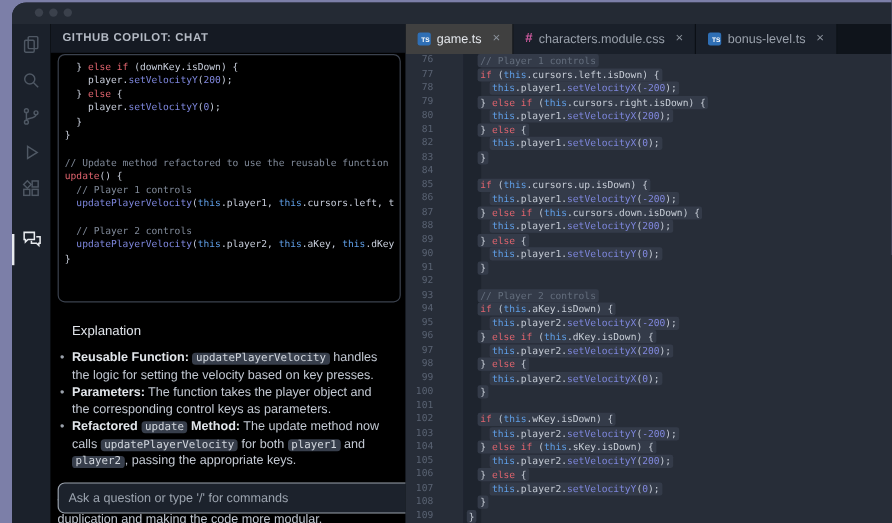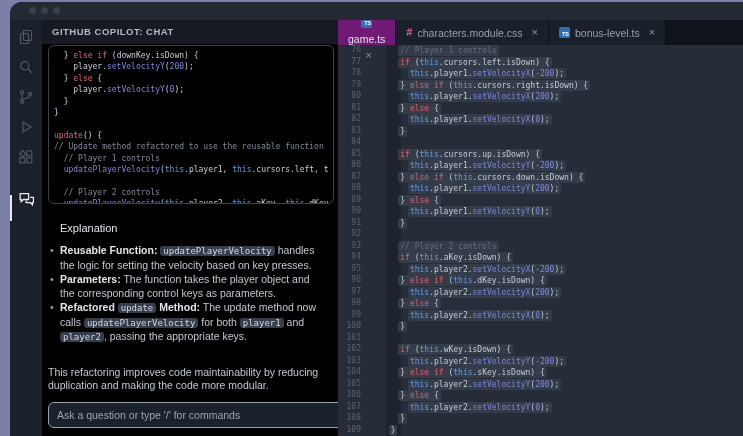--- a/index.html
+++ b/index.html
@@ -23,21 +23,21 @@
   .act-icon.active svg { stroke:#e8ebef; }
   .act-icon.gap { margin-top:12px; }
   .active-indicator { position:absolute; left:0; top:175px; width:2px; height:26px; background:#e8ebef; }
 
   
   .chat-panel { width:296px; flex:0 0 296px; background:#000000; position:relative; overflow:hidden; }
   .chat-header { height:24px; background:#151a23; color:#b4bac4; font-size:9.5px; font-weight:bold;
     letter-spacing:.5px; line-height:24px; padding-left:10px; }
 
   .code-block { margin:1px 4px 0 6px; border:1px solid #3b424e; border-radius:6px;
-    padding:4px 0 3px 5px; overflow:hidden; height:159px; }
+    padding:4px 0 3px 5px; overflow:hidden; height:207px; }
   .code-block pre, .eline pre { font-family:"DejaVu Sans Mono", monospace; font-size:8px;
     line-height:11.4px; white-space:pre; color:#c8cedb; }
   .code-block .tk-com { color:#808a99; }
 
   .tk-kw  { color:#e0646e; }
   .tk-fn  { color:#7d86dc; }
   .tk-this{ color:#5f9ee6; }
   .tk-num { color:#8289e0; }
   .tk-com { color:#646e7d; }
 
@@ -56,21 +56,21 @@
   .chat-input-wrap input { flex:1; background:transparent; border:none; outline:none;
     font-family:"Liberation Sans", sans-serif; font-size:10.5px; color:#d6dae0; padding:0 8px; }
   .chat-input-wrap input::placeholder { color:#9ba3ae; }
   .send-btn { width:20px; height:20px; display:flex; align-items:center; justify-content:center; cursor:pointer; }
 
   
   .editor-area { flex:1; background:#272d38; position:relative; overflow:hidden; }
   .tab-bar { height:25px; background:#0f141b; display:flex; }
   .tab { display:flex; align-items:center; gap:5px; padding:0 10px; background:#1a202a;
     border-right:1px solid #0b0f15; font-size:10.5px; color:#99a0ab; cursor:pointer; }
-  .tab.active { background:#701a75; color:#e2e5ea;flex-direction:column; }
+  .tab.active { background:#404040; color:#e2e5ea; }
   .ts-icon { width:11px; height:11px; background:#2f6fb5; border-radius:2px; color:#fff;
     font-size:5.5px; font-weight:bold; display:flex; align-items:flex-end; justify-content:flex-end;
     padding:1px; line-height:1; }
   .css-icon { color:#cf5ba0; font-size:11px; font-weight:bold; line-height:1; }
   .tab-close { font-size:11px; color:#8d949e; margin-left:4px; line-height:1; }
 
   .code-area { position:absolute; left:0; right:0; top:25px; bottom:0; }
   .gutter-strip { position:absolute; left:48px; top:0; bottom:0; width:15px; background:#1e242e; }
   .elines { position:relative; }
   .eline { display:flex; height:11.5px; align-items:flex-start; }
@@ -139,22 +139,22 @@
       <div class="chat-header">GITHUB COPILOT: CHAT</div>
 
       <div class="code-block">
           <pre>  } <span class="tk-kw">else</span> <span class="tk-kw">if</span> (downKey.isDown) {​</pre>
           <pre>    player.<span class="tk-fn">setVelocityY</span>(<span class="tk-num">200</span>);​</pre>
           <pre>  } <span class="tk-kw">else</span> {​</pre>
           <pre>    player.<span class="tk-fn">setVelocityY</span>(<span class="tk-num">0</span>);​</pre>
           <pre>  }​</pre>
           <pre>}​</pre>
           <pre>​</pre>
+          <pre><span class="tk-com">// Update method refactored to use the reusable function</span>​</pre>
           <pre><span class="tk-kw">update</span>() {​</pre>
-          <pre><span class="tk-com">// Update method refactored to use the reusable function</span>​</pre>
           <pre>  <span class="tk-com">// Player 1 controls</span>​</pre>
           <pre>  <span class="tk-fn">updatePlayerVelocity</span>(<span class="tk-this">this</span>.player1, <span class="tk-this">this</span>.cursors.left, t​</pre>
           <pre>​</pre>
           <pre>  <span class="tk-com">// Player 2 controls</span>​</pre>
           <pre>  <span class="tk-fn">updatePlayerVelocity</span>(<span class="tk-this">this</span>.player2, <span class="tk-this">this</span>.aKey, <span class="tk-this">this</span>.dKey​</pre>
           <pre>}​</pre>
         </div>
 
       <div class="explanation">
         <div class="exp-title">Explanation</div>

